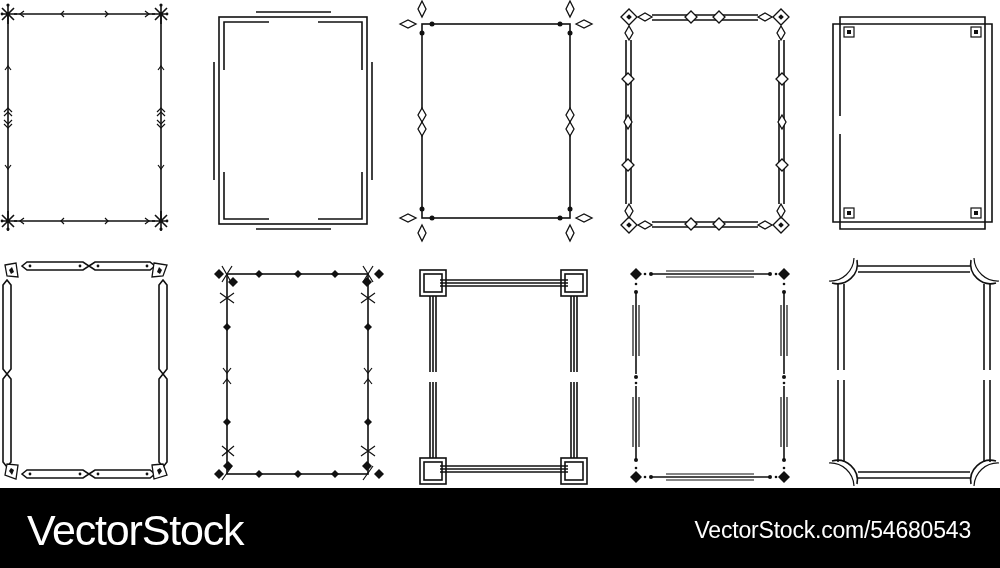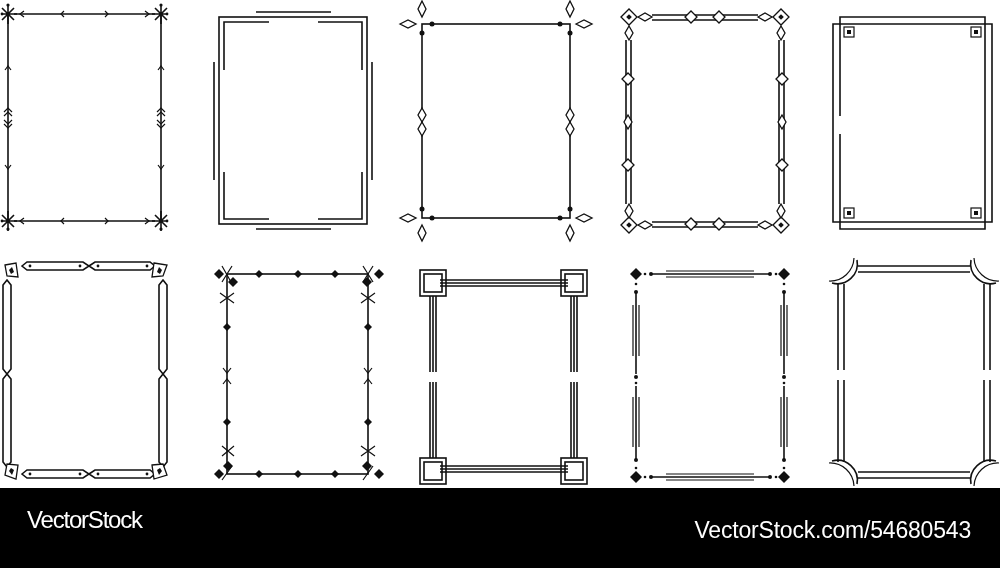--- a/index.html
+++ b/index.html
@@ -1,19 +1,19 @@
 <!DOCTYPE html>
 <html><head>
 <meta charset="utf-8">
 <style>
   html, body { margin:0; padding:0; background:#ffffff; }
   body { width:1000px; height:568px; position:relative; overflow:hidden; font-family:"Liberation Sans", sans-serif; }
   #art { position:absolute; left:0; top:0; width:1000px; height:488px; background:#ffffff; }
   #footer { position:absolute; left:0; top:488px; width:1000px; height:80px; background:#000000; }
-  #brand { position:absolute; left:27px; top:18px; color:#ffffff; font-size:24px; letter-spacing:-1.2px; font-family:"Liberation Sans", sans-serif; }
+  #brand { position:absolute; left:27px; top:18px; color:#ffffff; font-size:43px; letter-spacing:-1.2px; font-family:"Liberation Sans", sans-serif; }
   #ref { position:absolute; right:29px; top:29px; color:#ffffff; font-size:23px; letter-spacing:-0.2px; font-family:"Liberation Sans", sans-serif;margin-left:23px; }
   svg .k { stroke:#111; fill:none; stroke-width:1.6; }
   svg .t { stroke:#111; fill:none; stroke-width:1.2; }
   svg .f { fill:#111; stroke:none; }
   svg .w { fill:#fff; stroke:#111; stroke-width:1.3; }
 </style>
 </head>
 <body>
 
 <div id="art">

